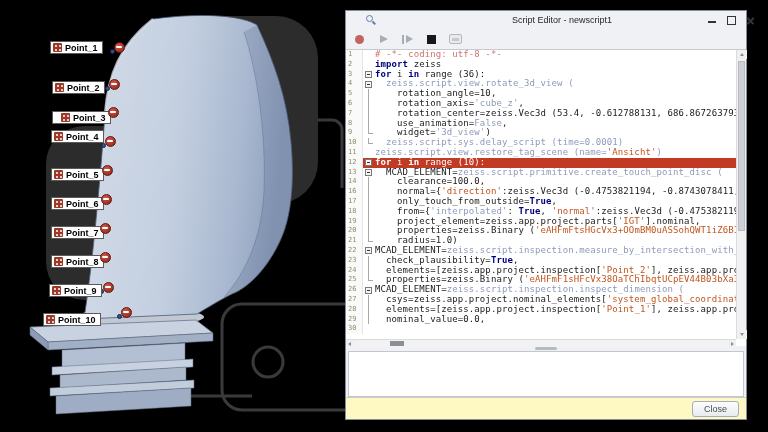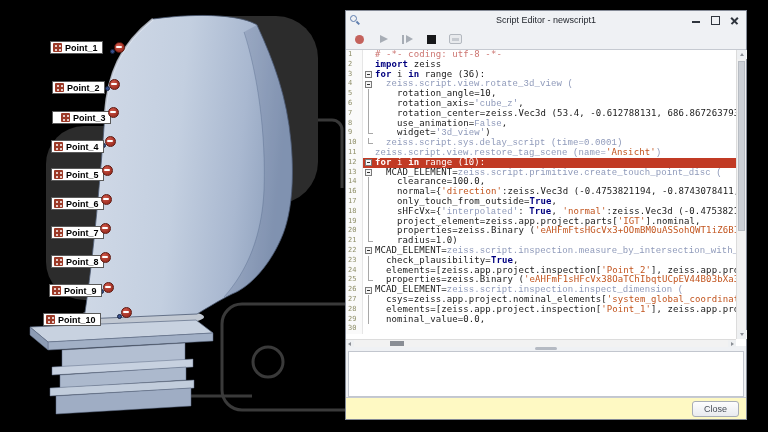--- a/index.html
+++ b/index.html
@@ -11,21 +11,21 @@
 
   .pt-label{position:absolute;height:13px;background:#fff;border:1px solid #5a5a5a;display:flex;align-items:center;gap:3px;padding:0 4px 0 2px;font:bold 9px "Liberation Sans",sans-serif;color:#000;z-index:3;white-space:nowrap;}
   .pticon{width:9px;height:9px;background:#9c3a28;border-radius:1px;position:relative;flex:none;}
   .pticon::after{content:"";position:absolute;left:1.5px;top:1.5px;width:2px;height:2px;background:#fff;border-radius:50%;box-shadow:4px 0 0 #fff,0 4px 0 #fff,4px 4px 0 #fff;}
   .pt-marker{position:absolute;width:11px;height:11px;border-radius:50%;background:radial-gradient(circle at 35% 30%,#d0584a,#a03023 72%);border:1px solid #5e170f;z-index:3;}
   .pt-marker::after{content:"";position:absolute;left:1.5px;top:3.2px;width:6px;height:2px;background:#fff;border-radius:1px;}
   .pt-dot{position:absolute;width:5px;height:5px;border-radius:50%;background:#37508e;border:1px solid #17223f;z-index:2;}
 
   
   .window{position:absolute;left:345px;top:10px;width:402px;height:410px;background:#eff1f4;border:1px solid #858b97;z-index:10;}
-  .titlebar{position:absolute;left:0;top:0;width:100%;height:18px;padding-left:48px;}
+  .titlebar{position:absolute;left:16px;top:0;width:100%;height:18px;padding-left:48px;}
   .apicon{position:absolute;left:4px;top:4px;width:10px;height:10px;}
   .apicon .lens{position:absolute;left:0;top:0;width:7px;height:7px;border:1.5px solid #5f7eae;border-radius:50%;}
   .apicon .handle{position:absolute;left:6px;top:6.5px;width:4px;height:1.6px;background:#5f7eae;transform:rotate(45deg);}
   .title{position:absolute;left:0;right:0;top:0;height:18px;line-height:18px;text-align:center;font-size:9px;color:#23272e;}
   .winbtns{position:absolute;right:7px;top:0;height:18px;display:flex;gap:9px;align-items:center;}
   .wbtn{width:10px;height:10px;position:relative;}
   .g-minimize::after{content:"";position:absolute;left:1px;top:6px;width:8px;height:1.5px;background:#2f353d;}
   .g-maximize::after{content:"";position:absolute;left:1px;top:1px;width:7px;height:7px;border:1.3px solid #2f353d;}
   .g-close::before,.g-close::after{content:"";position:absolute;left:0.5px;top:4.5px;width:9px;height:1.5px;background:#2f353d;}
   .g-close::before{transform:rotate(45deg);} .g-close::after{transform:rotate(-45deg);}
@@ -49,21 +49,21 @@
   .fold{width:12px;flex:none;position:relative;background:#fff;}
   .cline{flex:1;font:9px/9.8px "DejaVu Sans Mono",monospace;letter-spacing:0.1px;white-space:pre;overflow:hidden;color:#1a1a1a;}
   .fbox{position:absolute;left:2px;top:1.5px;width:7px;height:7px;border:1px solid #7a7a7a;background:#f5f5f5;}
   .fbox::after{content:"";position:absolute;left:1px;top:2px;width:3px;height:1px;background:#333;}
   .fv::before{content:"";position:absolute;left:5px;top:0;width:1px;height:100%;background:#a8a8a8;}
   .fL::before{content:"";position:absolute;left:5px;top:0;width:1px;height:55%;background:#a8a8a8;}
   .fL::after{content:"";position:absolute;left:5px;top:50%;width:5px;height:1px;background:#a8a8a8;}
   .tk-k{color:#00007f;font-weight:bold;}
   .tk-c{color:#cd7672;}
   .tk-s{color:#c2551f;}
-  .tk-z{color:#8f9aba;font-family:Liberation Mono, monospace;}
+  .tk-z{color:#8f9aba;}
   .tk-w{color:#ffffff;}
   .tk-kw{color:#ffffff;font-weight:bold;}
 
   .vscroll{position:absolute;right:0;top:0;width:10px;height:289px;background:#f2f2f2;border-left:1px solid #dcdcdc;}
   .vthumb{position:absolute;left:1px;top:11px;width:7px;height:170px;background:#cdd1d7;border:1px solid #b7bcc3;}
   .sbtn{position:absolute;left:0;width:10px;height:9px;background:#eef0f2;}
   .sb-up{top:0;} .sb-down{bottom:0;}
   .sb-up::after{content:"";position:absolute;left:2.5px;top:3px;border-left:2.5px solid transparent;border-right:2.5px solid transparent;border-bottom:3.5px solid #8b8f96;}
   .sb-down::after{content:"";position:absolute;left:2.5px;top:3px;border-left:2.5px solid transparent;border-right:2.5px solid transparent;border-top:3.5px solid #8b8f96;}
   .hscroll{position:absolute;left:0;top:289px;width:390px;height:8px;background:#f2f2f2;border-top:1px solid #dcdcdc;}
@@ -134,21 +134,21 @@
         <span>Point_2</span>
       </div>
       <div class="pt-dot" style="left: 105px; top: 85.5px;"></div>
       <div class="pt-marker" style="left: 108.5px; top: 78.5px;"></div>
       <div class="pt-label" style="left: 52px; top: 111px; padding-left: 8px;">
         <span class="pticon"></span>
         <span>Point_3</span>
       </div>
       <div class="pt-dot" style="left: 104px; top: 113.5px;"></div>
       <div class="pt-marker" style="left: 107.5px; top: 106.5px;"></div>
-      <div class="pt-label" style="left: 51px; top: 140px;">
+      <div class="pt-label" style="left: 51px; top: 130px;">
         <span class="pticon"></span>
         <span>Point_4</span>
       </div>
       <div class="pt-dot" style="left: 101px; top: 142.5px;"></div>
       <div class="pt-marker" style="left: 104.5px; top: 135.5px;"></div>
       <div class="pt-label" style="left: 51px; top: 168px;">
         <span class="pticon"></span>
         <span>Point_5</span>
       </div>
       <div class="pt-dot" style="left: 98px; top: 171.5px;"></div>
@@ -302,21 +302,21 @@
             <div class="cline"><span class="tk-n">    normal={</span><span class="tk-s">'direction'</span><span class="tk-n">:zeiss.Vec3d (-0.4753821194, -0.8743078411, 0.0)},</span></div>
           </div>
           <div class="crow">
             <div class="lnum">17</div>
             <div class="fold fv"></div>
             <div class="cline"><span class="tk-n">    only_touch_from_outside=</span><span class="tk-k">True</span><span class="tk-n">,</span></div>
           </div>
           <div class="crow">
             <div class="lnum">18</div>
             <div class="fold fv"></div>
-            <div class="cline"><span class="tk-n">    sHFcVx={</span><span class="tk-z">'interpolated'</span><span class="tk-n">: </span><span class="tk-k">True</span><span class="tk-n">, </span><span class="tk-s">'normal'</span><span class="tk-n">:zeiss.Vec3d (-0.4753821194, -0.87)},</span></div>
+            <div class="cline"><span class="tk-n">    from={</span><span class="tk-z">'interpolated'</span><span class="tk-n">: </span><span class="tk-k">True</span><span class="tk-n">, </span><span class="tk-s">'normal'</span><span class="tk-n">:zeiss.Vec3d (-0.4753821194, -0.87)},</span></div>
           </div>
           <div class="crow">
             <div class="lnum">19</div>
             <div class="fold fv"></div>
             <div class="cline"><span class="tk-n">    project_element=zeiss.app.project.parts[</span><span class="tk-s">'IGT'</span><span class="tk-n">].nominal,</span></div>
           </div>
           <div class="crow">
             <div class="lnum">20</div>
             <div class="fold fv"></div>
             <div class="cline"><span class="tk-n">    properties=zeiss.Binary (</span><span class="tk-s">'eAHFmFtsHGcVx3+OOmBM0uASSohQWT1iZ6BIy3IcFN/t'</span></div>

